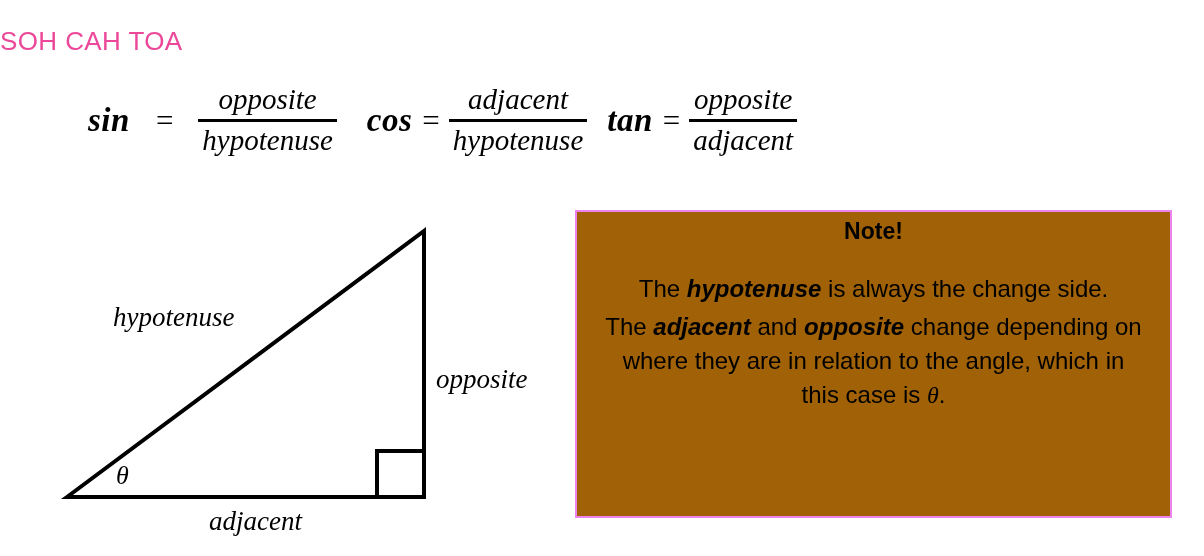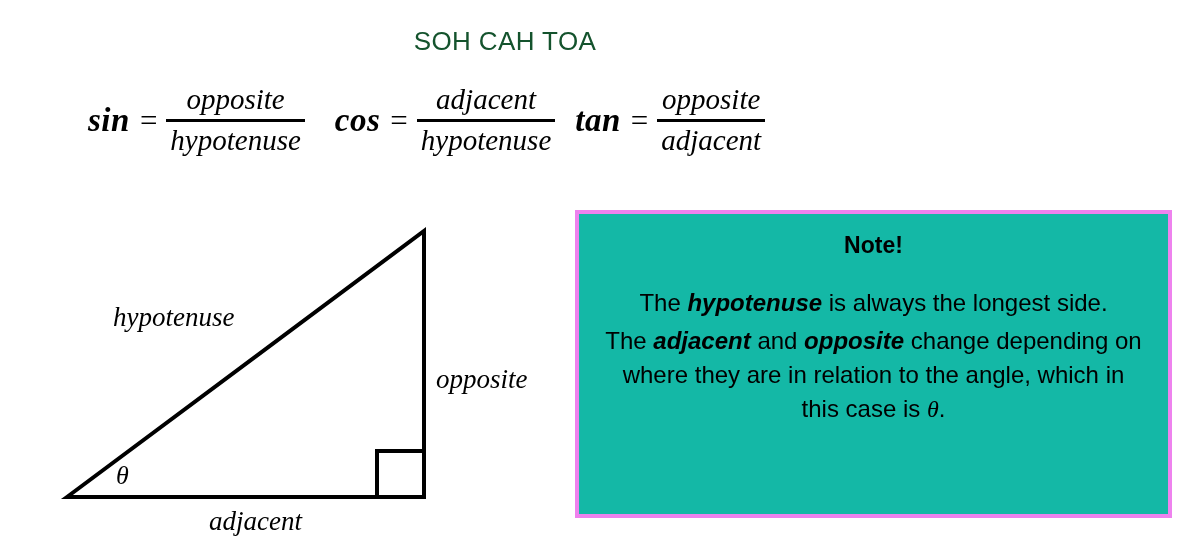--- a/index.html
+++ b/index.html
@@ -16,47 +16,47 @@
     font-family: "Liberation Sans", sans-serif;
     color: #000000;
   }
 
   
   #title {
     position: absolute;
     left: 0;
     top: 26px;
     width: 1010px;
-    text-align: center;
+    text-align: left;
     font-family: "Liberation Sans", sans-serif;
     font-size: 26px;
     font-weight: 400;
     letter-spacing: 0.4px;
-    color: #14532d;
+    color: #ec4899;
   }
 
   
   #formula-row {
     position: absolute;
     left: 88px;
     top: 74px;
     width: 790px;
     height: 92px;
     display: flex;
     flex-direction: row;
     align-items: center;
     justify-content: flex-start;
   }
   .formula {
     display: flex;
     flex-direction: row;
     align-items: center;
     font-family: "Liberation Serif", serif;
   }
-  .formula.sin-formula { margin-right: 30px; }
+  .formula.sin-formula { margin-right: 30px; gap: 16px; }
   .formula.cos-formula { margin-right: 20px; }
 
   .fn-name {
     font-family: "Liberation Serif", serif;
     font-style: italic;
     font-weight: bold;
     font-size: 33px;
     line-height: 1;
     letter-spacing: 0.5px;
   }
@@ -129,23 +129,23 @@
   }
 
   
   #note-box {
     position: absolute;
     left: 575px;
     top: 210px;
     width: 597px;
     height: 308px;
     box-sizing: border-box;
-    border: 4px solid #8b5cf6;
-    background: #14b8a6;
-    padding: 16px 26px 10px 26px;
+    border: 2px solid #8b5cf6;
+    background: #a16207;
+    padding: 4px 26px 10px 26px;
   }
   #note-heading {
     text-align: center;
     font-family: "Liberation Sans", sans-serif;
     font-size: 23px;
     font-weight: bold;
     line-height: 1.2;
     margin: 2px 0 0 0;
     color: #000000;
   }
@@ -227,19 +227,19 @@
     <div class="tri-label" id="label-adjacent">adjacent</div>
 
     <div id="label-theta">θ</div>
 
   </div>
 
   <div id="note-box" style="border-color: rgb(238, 130, 238);">
 
     <div id="note-heading">Note!</div>
 
-    <p class="note-para" id="note-para-1"><span>The </span><span class="em-term">hypotenuse</span><span> is always the longest side.</span></p>
+    <p class="note-para" id="note-para-1"><span>The </span><span class="em-term">hypotenuse</span><span> is always the change side.</span></p>
 
     <p class="note-para" id="note-para-2"><span>The </span><span class="em-term">adjacent</span><span> and </span><span class="em-term">opposite</span><span> change depending on where they are in relation to the angle, which in this case is </span><span class="theta-inline">θ</span><span>.</span></p>
 
   </div>
 
 </div>
 
 </body></html>

